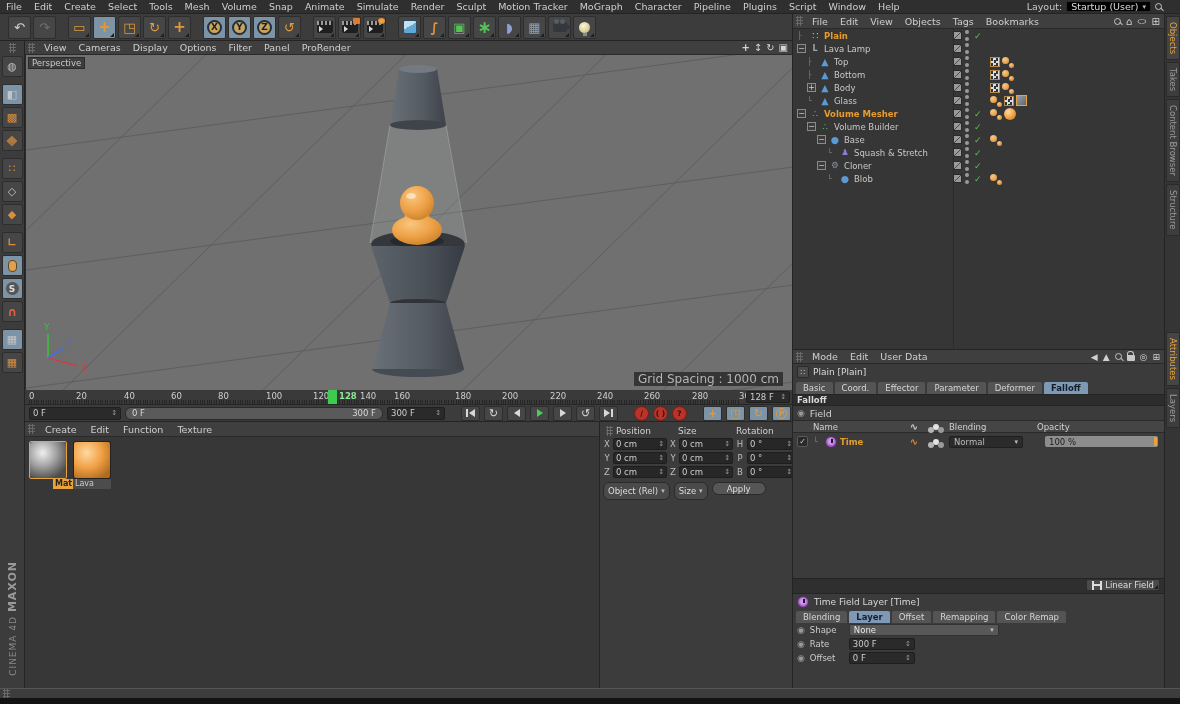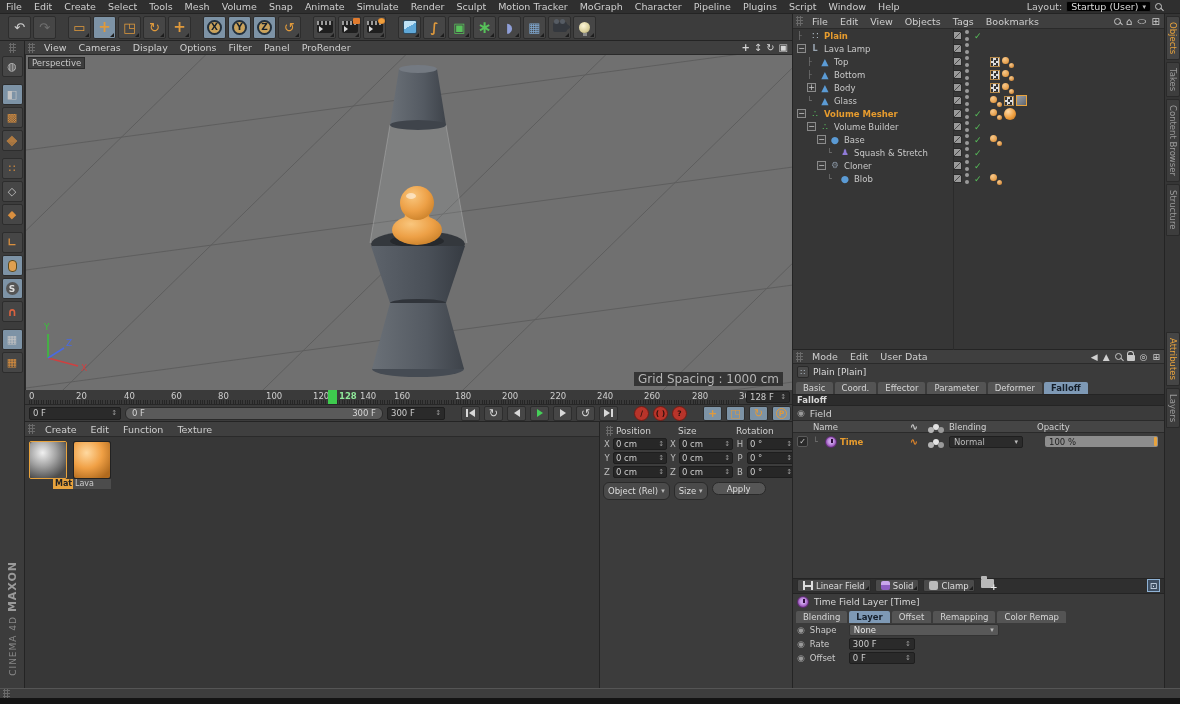--- a/index.html
+++ b/index.html
@@ -170,21 +170,21 @@
   .tname{color:#e79c2e;font-weight:bold;margin-left:3px;}
   .wave{color:#e8892a;font-weight:bold;font-size:10px;}
   .c3{width:6px;height:6px;border-radius:50%;background:#e3e3e3;position:relative;margin:0 7px;}
   .c3::before,.c3::after{content:'';position:absolute;width:6px;height:6px;border-radius:50%;}
   .c3::before{left:-5px;top:3px;background:#b5b5b5;}
   .c3::after{right:-5px;top:3px;background:#9a9a9a;}
   .bdd{width:74px;height:12px;background:#2b2b2b;border:1px solid #1f1f1f;border-radius:2px;display:flex;align-items:center;justify-content:space-between;padding:0 4px;color:#bbb;}
   .optrack{flex:1;height:11px;margin:0 6px 0 8px;background:#8d8d8d;border-radius:2px;position:relative;color:#222;display:flex;align-items:center;padding-left:4px;font-size:8.5px;}
   .optrack::after{content:'';position:absolute;right:1px;top:1px;bottom:1px;width:3px;background:#e8a33d;border-radius:1px;}
   
-  #fieldsbar{left:792px;top:578px;width:372px;height:16px;background:#2f2f2f;border-top:1px solid #242424;border-bottom:1px solid #242424;border-left:1px solid #242424;display:flex;align-items:flex-start;gap:4px;padding:0 4px;}
+  #fieldsbar{left:792px;top:578px;width:372px;height:16px;background:#2f2f2f;border-top:1px solid #242424;border-bottom:1px solid #242424;border-left:1px solid #242424;display:flex;align-items:flex-end;gap:4px;padding:0 4px;flex-direction:column;}
   .fbtn{height:13px;background:#4a4a4a;border:1px solid #2c2c2c;border-radius:2px;display:flex;align-items:center;gap:3px;padding:0 5px;font-size:8.5px;color:#ddd;position:relative;}
   .linear-ic{width:10px;height:9px;border-left:2px solid #ddd;border-right:2px solid #ddd;position:relative;}
   .linear-ic::after{content:'';position:absolute;top:3.5px;left:0;right:0;height:2px;background:#ddd;}
   .solid-ic{width:9px;height:9px;border-radius:2px;background:linear-gradient(180deg,#c9a6ec 0 40%,#8e5ec2 40%);}
   .clamp-ic{color:#1f1f1f;background:#bbb;border-radius:2px;width:9px;height:9px;font-size:8px;font-weight:bold;display:flex;align-items:center;justify-content:center;}
   .folder{width:13px;height:9px;background:#b8b8b8;border-radius:1px;position:relative;margin-left:2px;}
   .folder::before{content:'';position:absolute;top:-3px;left:0;width:6px;height:3px;background:#b8b8b8;border-radius:1px 1px 0 0;}
   .folder::after{content:'+';position:absolute;right:-4px;bottom:-4px;color:#e8e8e8;font-size:9px;font-weight:bold;}
   .boxic{margin-left:auto;width:13px;height:13px;border:1px solid #8fb2d4;background:#3e4f63;color:#d8e6f5;font-size:9px;display:flex;align-items:center;justify-content:center;}
   

